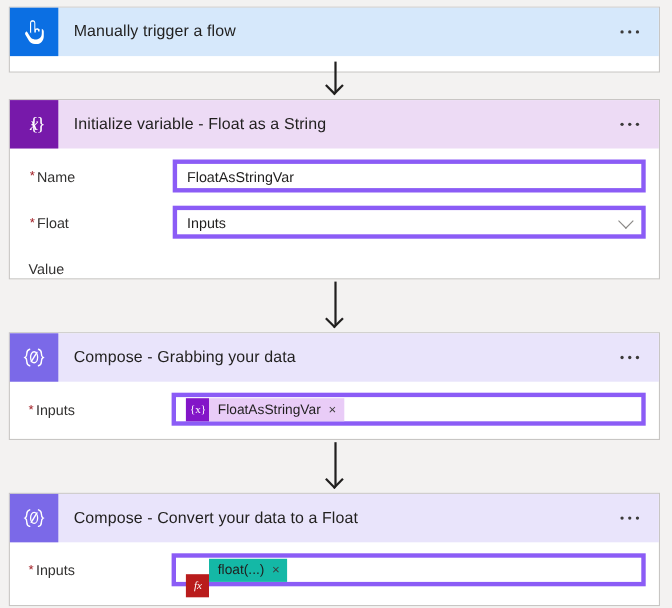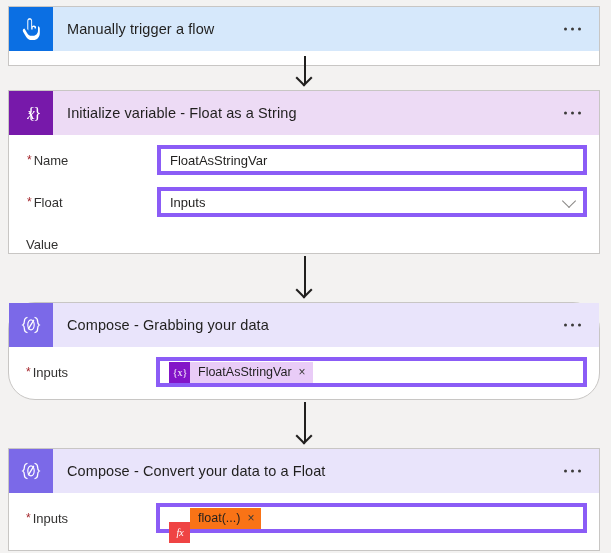--- a/index.html
+++ b/index.html
@@ -141,33 +141,33 @@
   .token-icon {
     width: 21px;
     height: 21px;
     flex: 0 0 21px;
     display: flex;
     align-items: center;
     justify-content: center;
     color: #ffffff;
   }
   .token-icon.var { background: #8315c8; }
-  .token-icon.fx  { background: #ef4444; font-style: italic; margin-top: 28px; }
+  .token-icon.fx  { background: #b91c1c; font-style: italic; margin-top: 28px; }
 
   .token-body {
     display: inline-flex;
     align-items: center;
     height: 21px;
     padding: 0 7px 0 8px;
     font-size: 12.5px;
     color: #201f1e;
     white-space: nowrap;
   }
   .token-body.var { background: #e9ccf7; }
-  .token-body.fx  { background: #f97316; text-align: right; }
+  .token-body.fx  { background: #14b8a6; text-align: right; }
 
   .token-x {
     margin-left: 7px;
     font-size: 12px;
     color: #3b3a39;
     line-height: 1;
   }
 
   
   .connector {
@@ -262,21 +262,21 @@
           <span>Value</span>
         </div>
       </div>
 
     </div>
   </div>
 
   <div class="connector" style="top:256px;height:40px;"></div>
   <div class="arrowhead" style="top:284px;"></div>
 
-  <div class="card" style="top:302px;height:98px;border-radius:27px;">
+  <div class="card" style="top:302px;height:98px;">
     <div class="card-header compose">
       <div class="icon-square violet">
         <svg width="30" height="24" viewBox="0 0 30 24" aria-hidden="true">
           <path d="M11 4.5c-2 .6-2.6 2.2-2.6 3.6 0 1.5-.3 3.2-1.6 3.9 1.3.7 1.6 2.4 1.6 3.9 0 1.4.6 3 2.6 3.6" fill="none" stroke="#ffffff" stroke-width="1.3" stroke-linecap="round"></path>
           <path d="M19 4.5c2 .6 2.6 2.2 2.6 3.6 0 1.5.3 3.2 1.6 3.9-1.3.7-1.6 2.4-1.6 3.9 0 1.4-.6 3-2.6 3.6" fill="none" stroke="#ffffff" stroke-width="1.3" stroke-linecap="round"></path>
           <path d="M17.6 7.3 12.4 15.8" fill="none" stroke="#ffffff" stroke-width="1.3" stroke-linecap="round"></path>
           <ellipse cx="15" cy="11.8" rx="3.2" ry="5" fill="none" stroke="#ffffff" stroke-width="1.2"></ellipse>
         </svg>
       </div>
       <div class="card-title">Compose - Grabbing your data</div>

